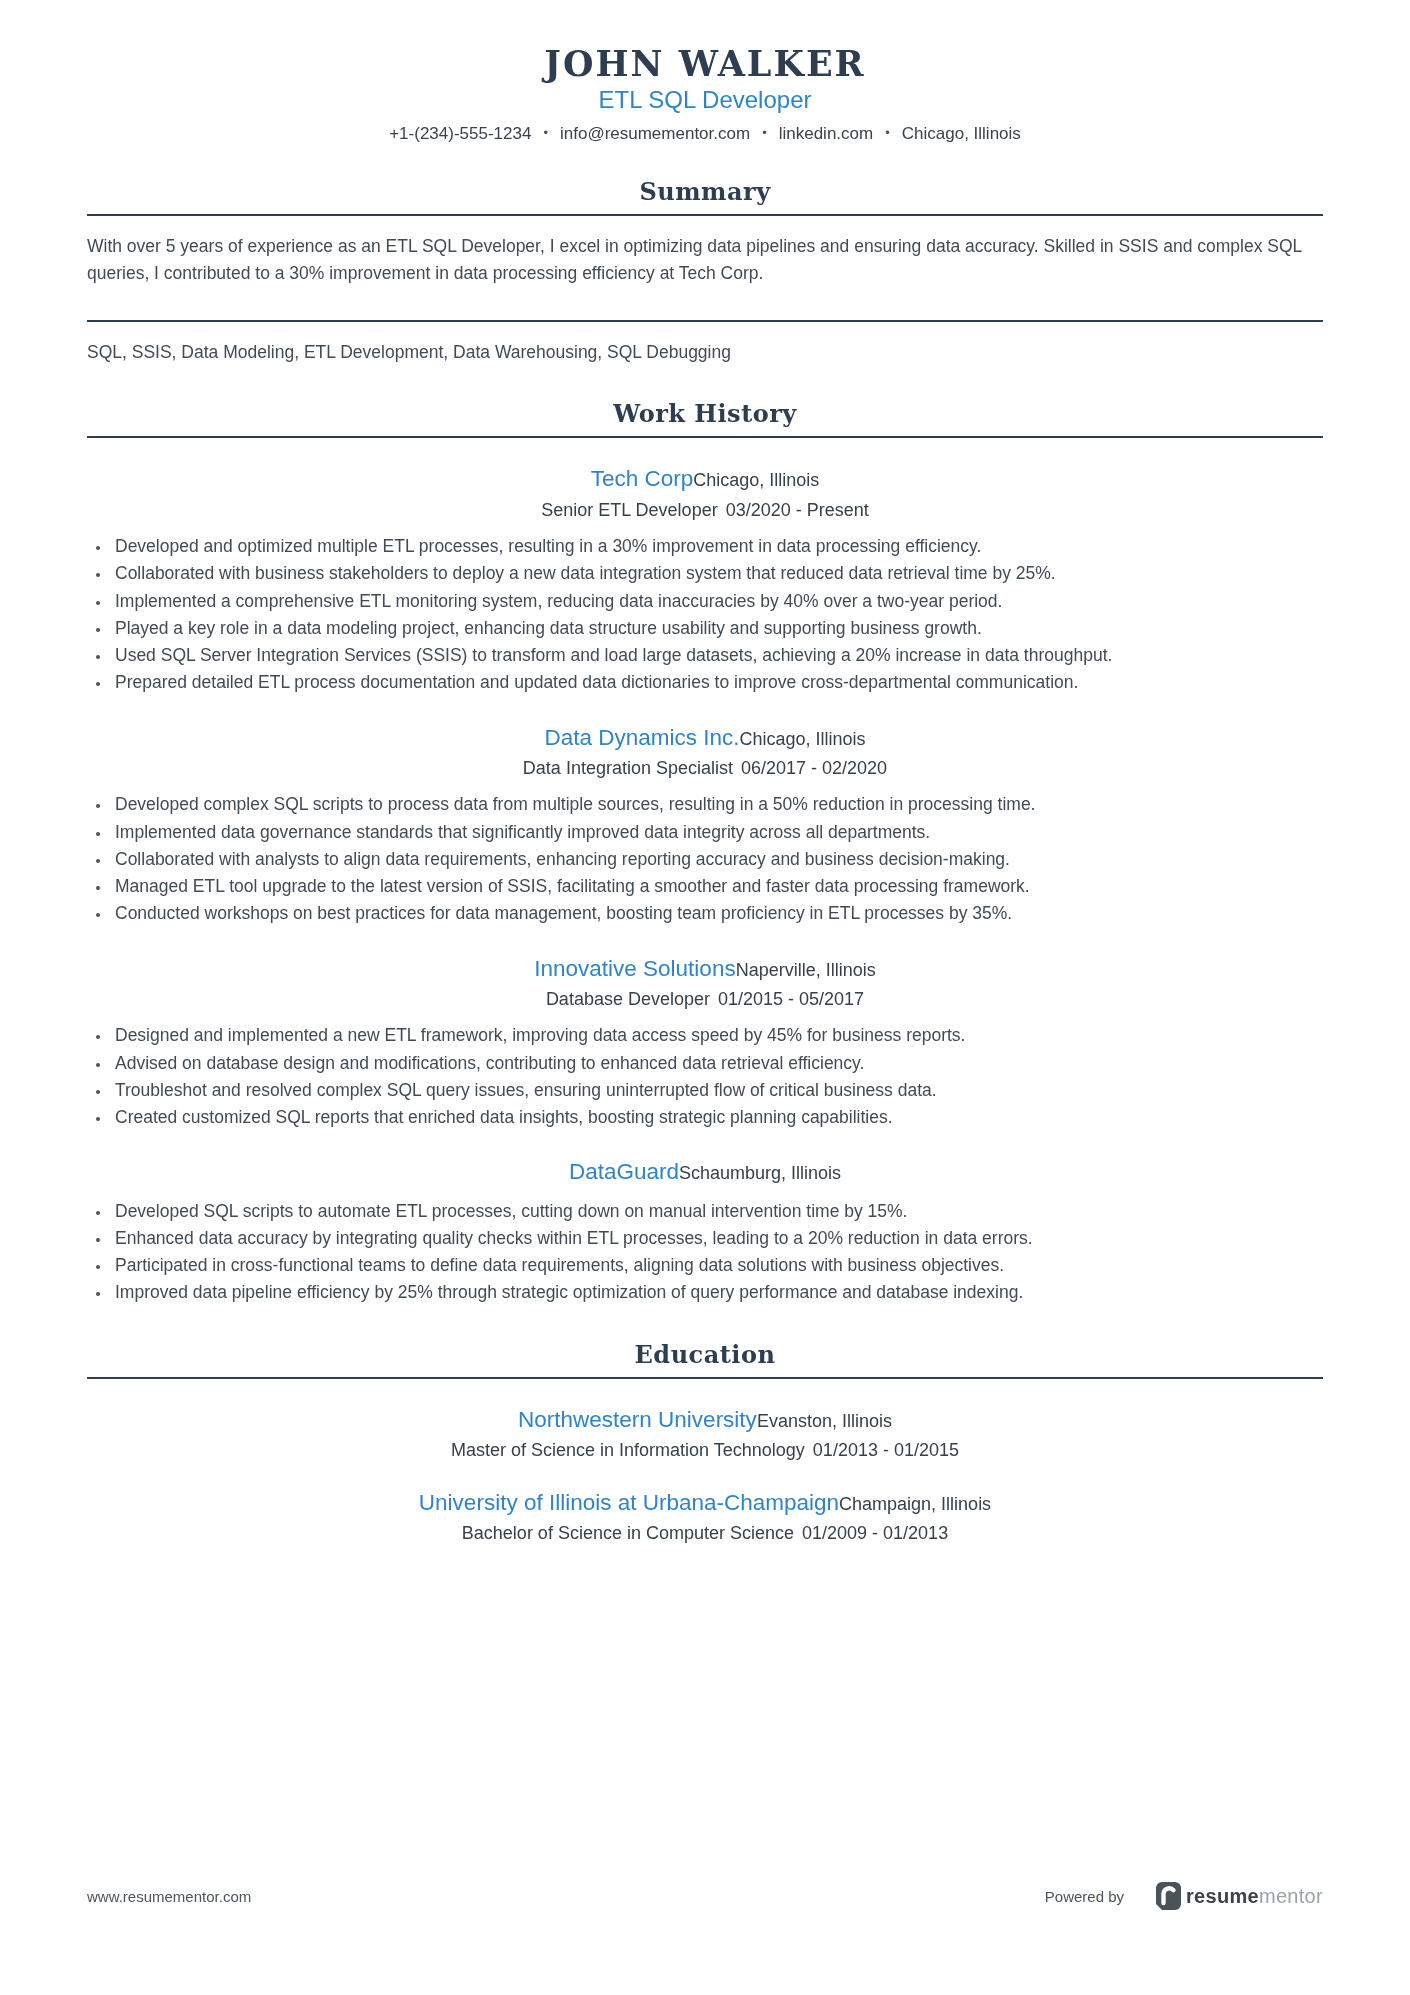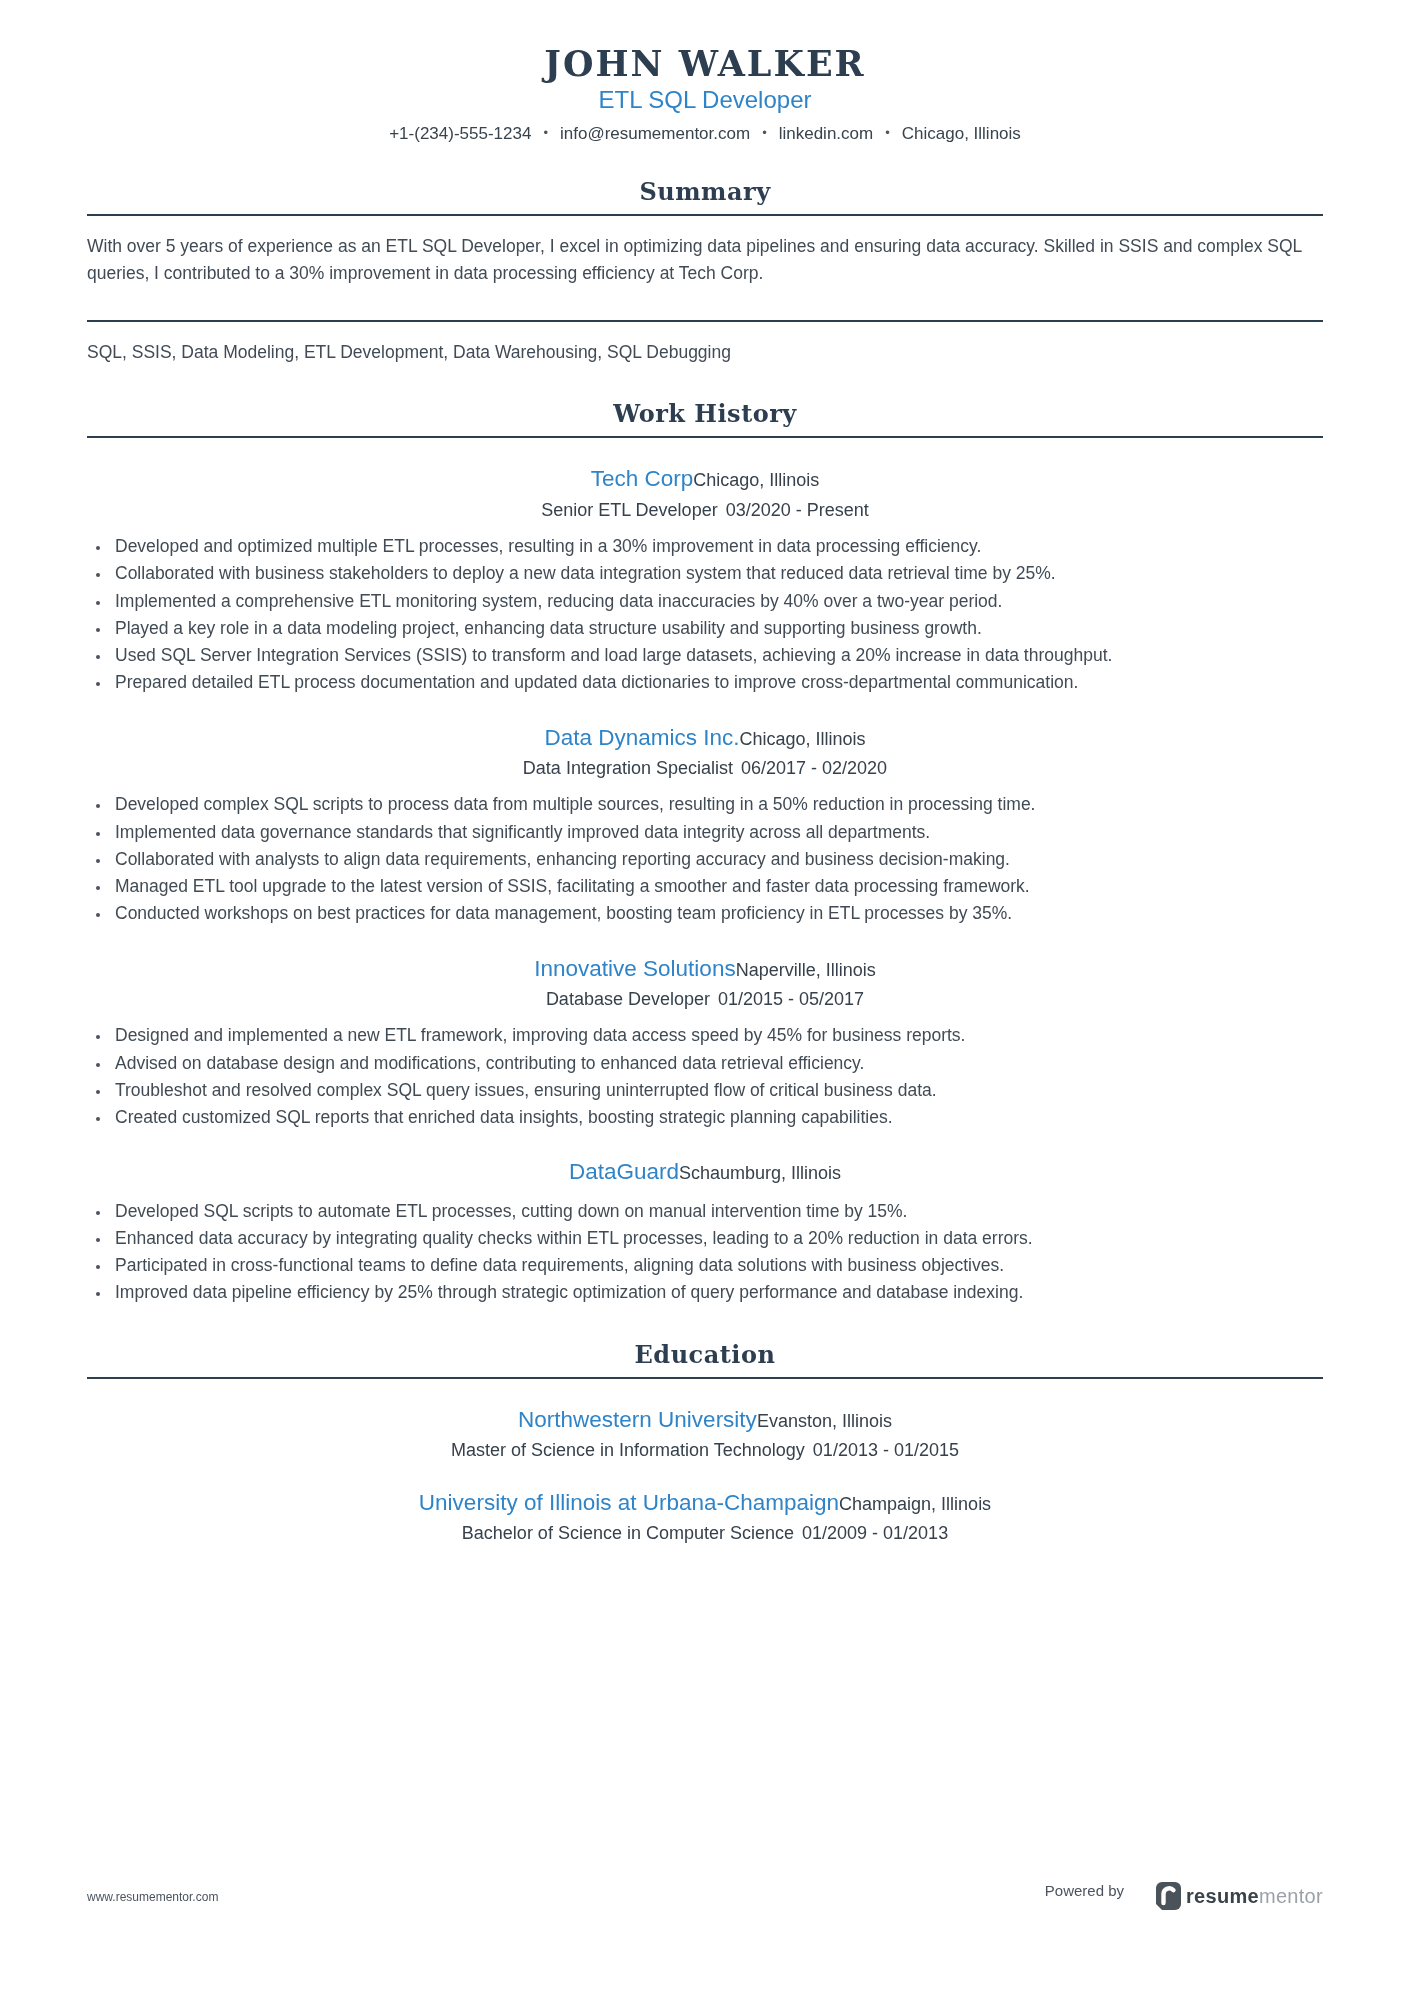--- a/index.html
+++ b/index.html
@@ -109,25 +109,26 @@
   .footer{
     position:absolute;
     left:87px;
     right:87px;
     bottom:84px;
     display:flex;
     justify-content:space-between;
     align-items:center;
   }
   .footer-url{
-    font-size:12px;
+    font-size:15px;
     color:#4b545e;
   }
   .powered{
     display:flex;
+    align-items:center;
   }
   .powered-label{
     font-size:15px;
     color:#4b545e;
     margin-right:32px;
   }
   .logo{
     display:flex;
     align-items:center;
   }

